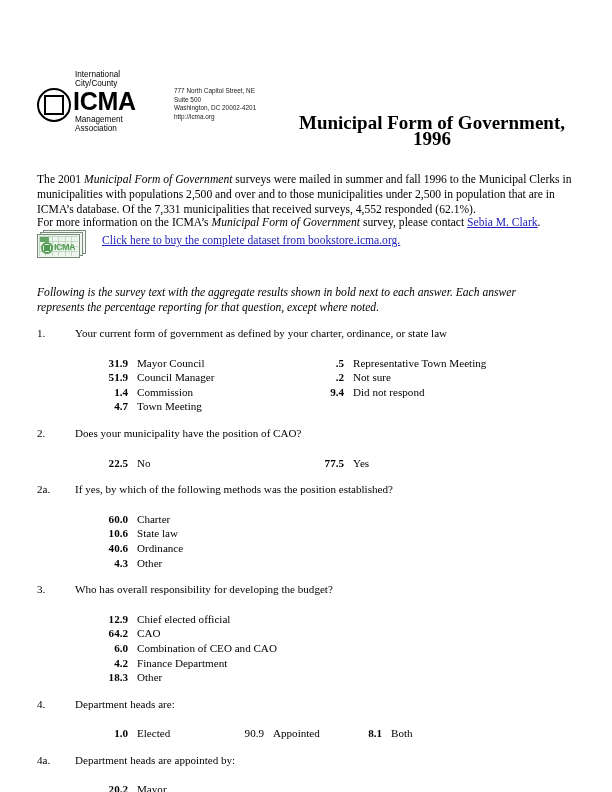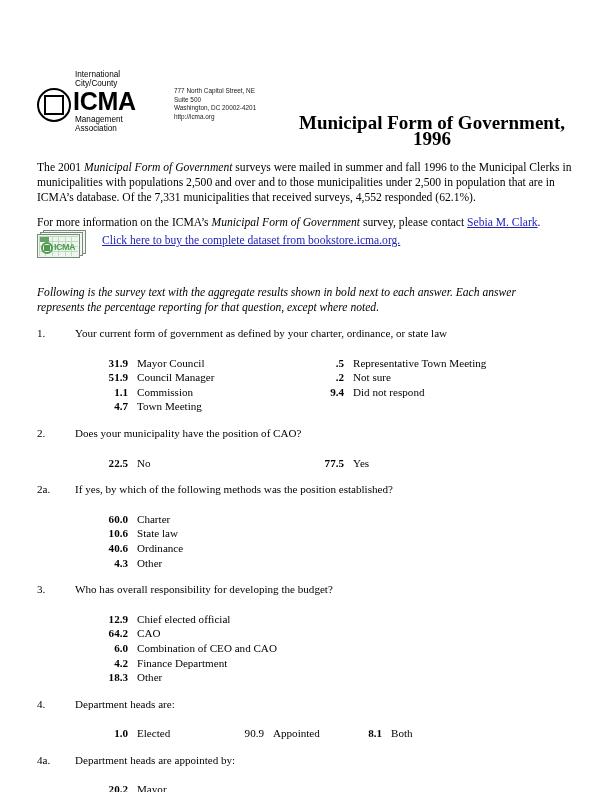--- a/index.html
+++ b/index.html
@@ -117,21 +117,21 @@
 
   
   .para {
     position: absolute;
     left: 37px;
     width: 541px;
     font-size: 11.6px;
     line-height: 15.1px;
     text-align: left;
   }
-  .para.p-intro { top: 148px; }
+  .para.p-intro { top: 160px; }
   .para.p-contact { top: 203px; }
   .para.p-italic {
     top: 273px;
     font-style: italic;
     width: 528px;
   }
   .para i { font-style: italic; }
 
   a.link {
     color: #2222bb;
@@ -333,21 +333,21 @@
           <div class="ans-pct2">.5</div>
           <div class="ans-label2">Representative Town Meeting</div>
         </div>
         <div class="ans-row">
           <div class="ans-pct">51.9</div>
           <div class="ans-label">Council Manager</div>
           <div class="ans-pct2">.2</div>
           <div class="ans-label2">Not sure</div>
         </div>
         <div class="ans-row">
-          <div class="ans-pct">1.1</div>
+          <div class="ans-pct">1.4</div>
           <div class="ans-label">Commission</div>
           <div class="ans-pct2">9.4</div>
           <div class="ans-label2">Did not respond</div>
         </div>
         <div class="ans-row">
           <div class="ans-pct">4.7</div>
           <div class="ans-label">Town Meeting</div>
           <div class="ans-pct2"></div>
           <div class="ans-label2"></div>
         </div>

